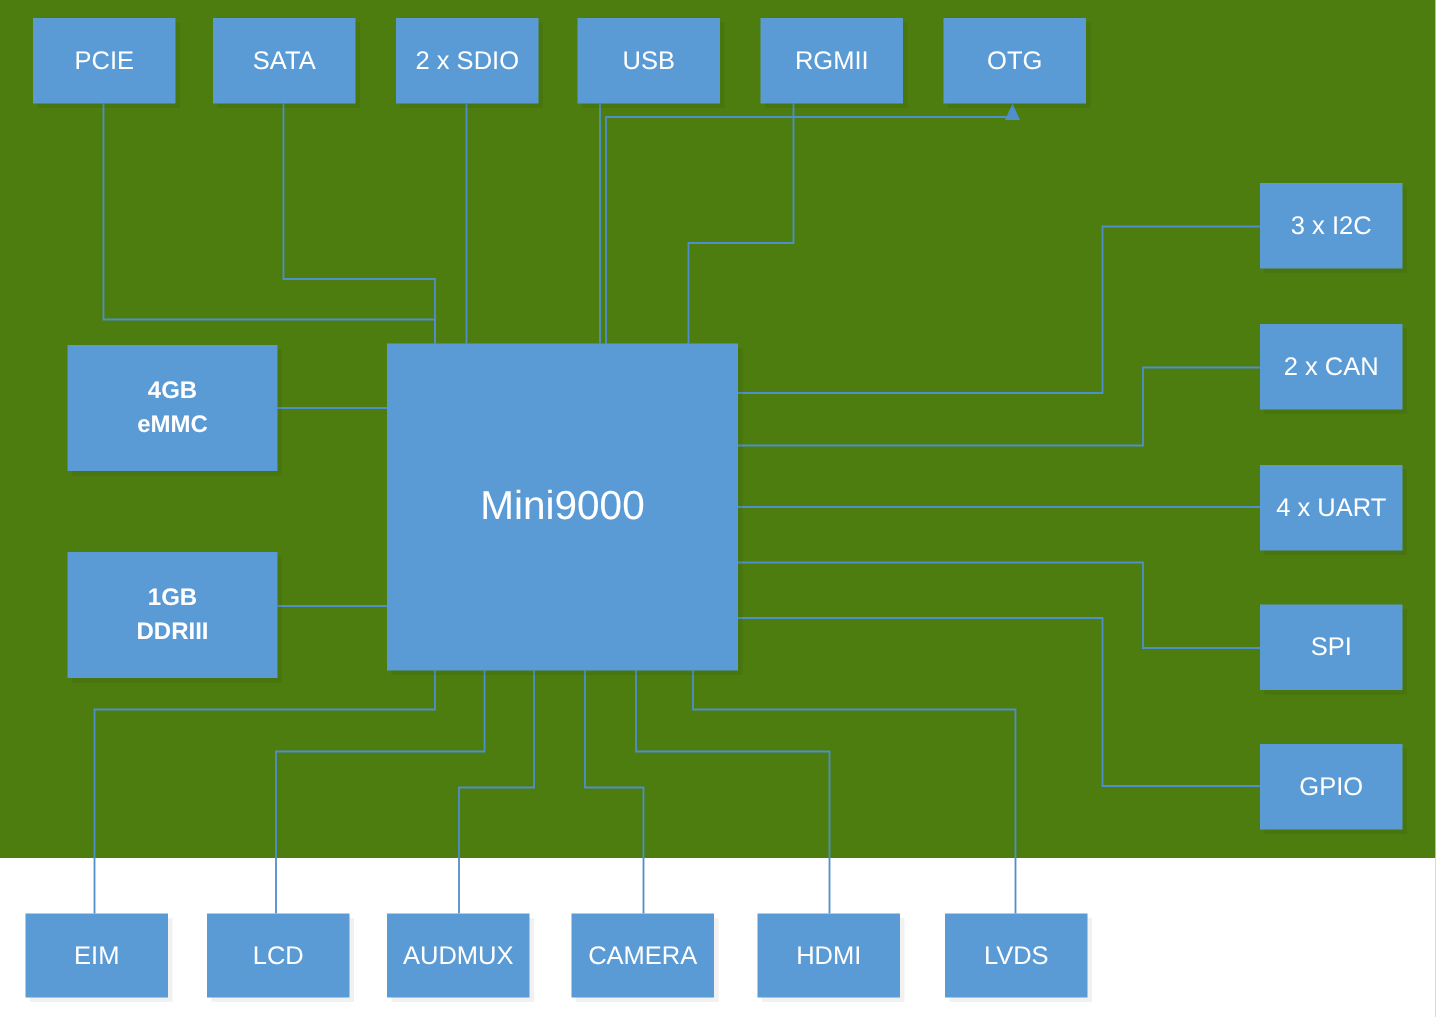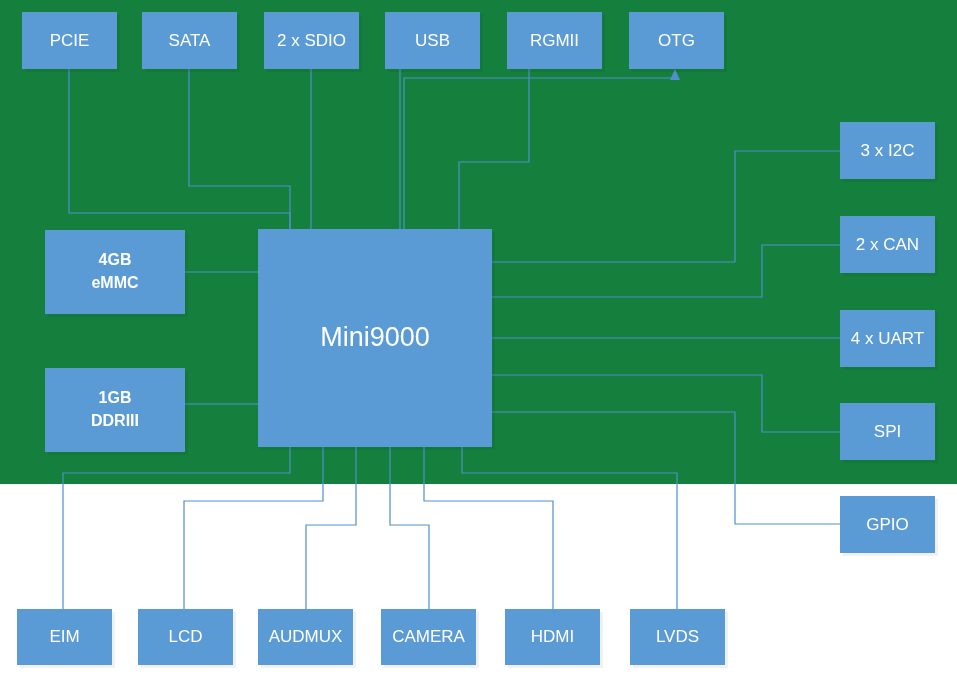--- a/index.html
+++ b/index.html
@@ -10,22 +10,22 @@
   }
   body {
     width: 957px;
     height: 684px;
     font-family: "Liberation Sans", sans-serif;
     overflow: hidden;
   }
   #diagram-root {
     position: relative;
     width: 957px;
-    height: 484px;
-    background: #15803d;
+    height: 572px;
+    background: #4d7c0f;
   }
   svg#diagram-svg {
     position: absolute;
     left: 0;
     top: 0;
     width: 957px;
     height: 684px;
     display: block;
   }
   .blk-rect {

